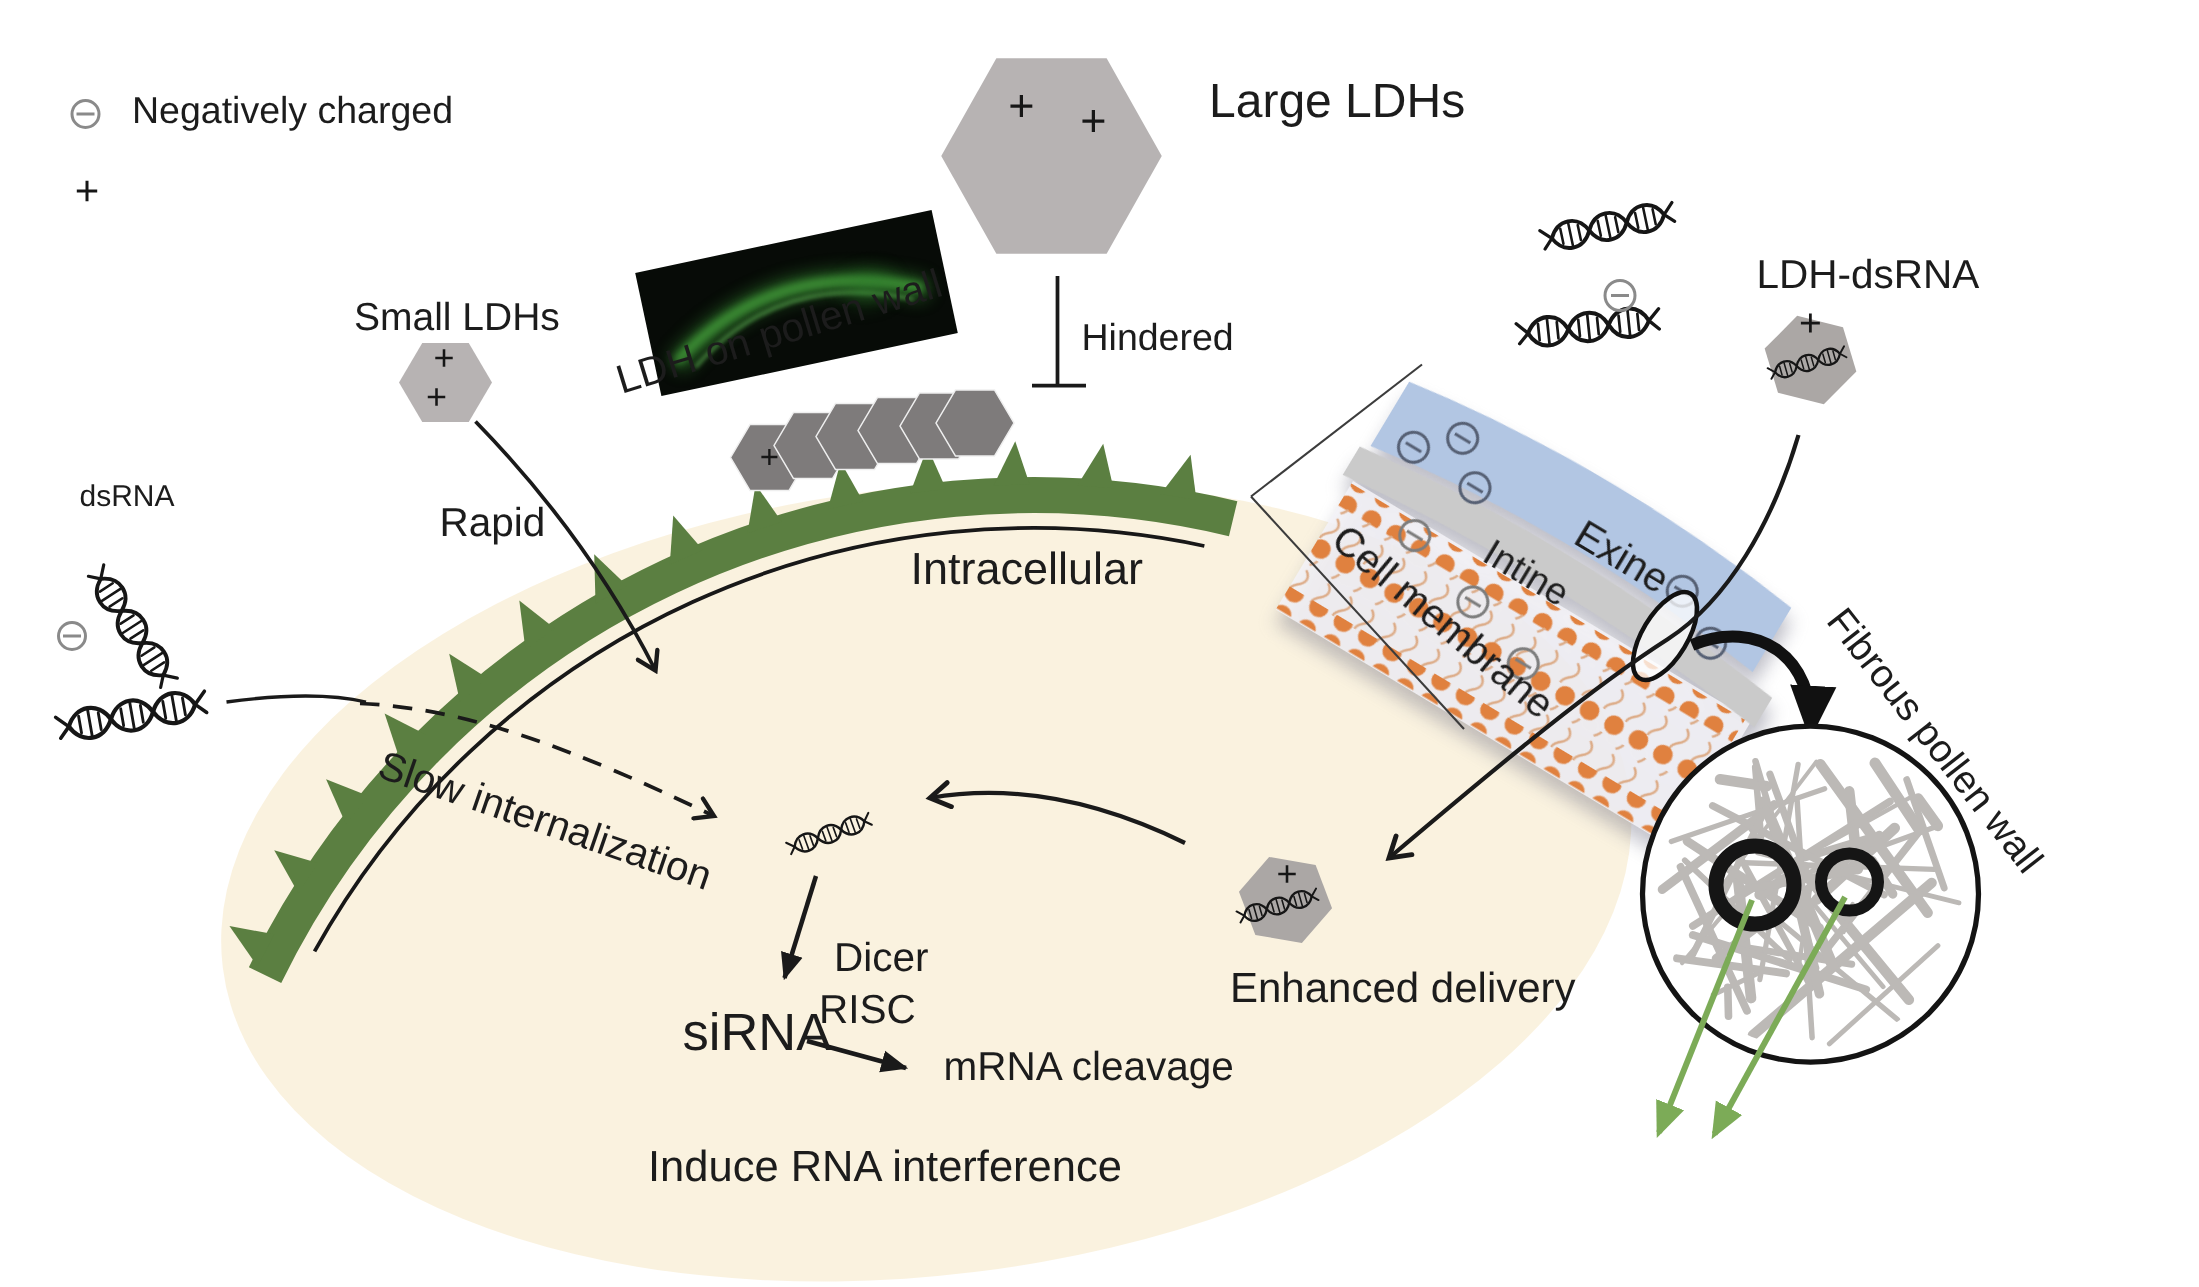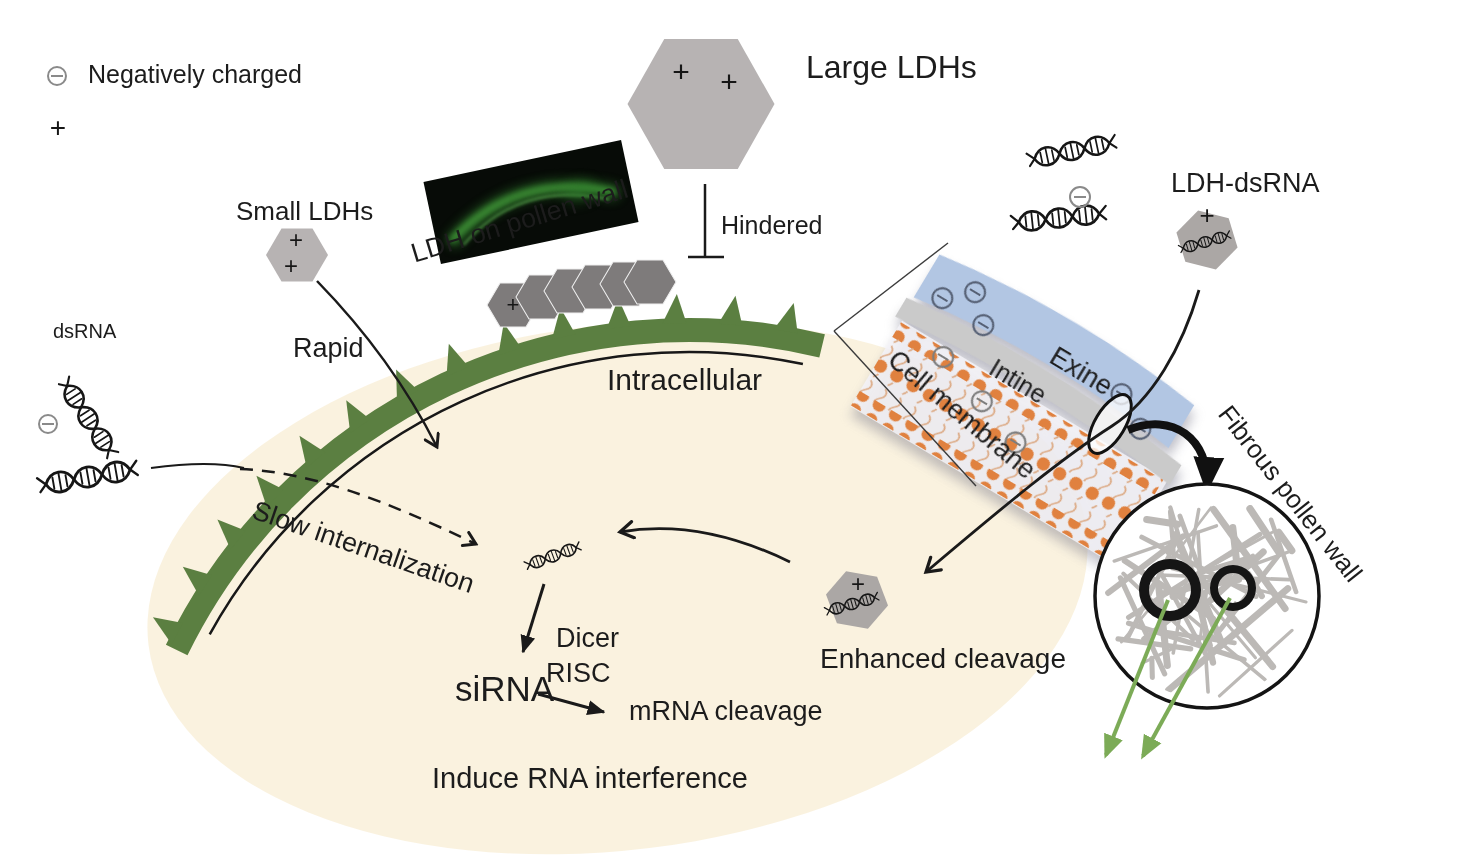--- a/index.html
+++ b/index.html
@@ -275,21 +275,21 @@
     <div class="lbl" style="left:607px;top:363px;font-size:30px;">Intracellular</div>
     <div class="lbl" style="left:258px;top:496px;font-size:27px;transform:rotate(19deg);transform-origin:0 0;">Slow internalization</div>
 
     <div class="lbl" style="left:556px;top:624px;font-size:27px;">Dicer</div>
     <div class="lbl" style="left:455px;top:670px;font-size:35px;">siRNA</div>
     <div class="lbl" style="left:546px;top:659px;font-size:27px;">RISC</div>
     <div class="lbl" style="left:432px;top:763px;font-size:29px;">Induce RNA interference</div>
     <div class="lbl" style="left:629px;top:697px;font-size:27px;">mRNA cleavage</div>
 
     <span class="plus" style="left:858px;top:585px;font-size:24px;">+</span>
-    <div class="lbl" style="left:820px;top:644px;font-size:28px;">Enhanced cleavage</div>
+    <div class="lbl" style="left:820px;top:644px;font-size:28px;">Enhanced delivery</div>
 
     <div class="neg" style="left:1069px;top:186px;width:22px;height:22px;"></div>
     <div class="lbl" style="left:1148px;top:169px;font-size:27px;margin-left:23px;">LDH-dsRNA</div>
     <span class="plus" style="left:1207px;top:217px;font-size:26px;">+</span>
 
     <div class="lbl" style="left:1235px;top:400px;font-size:26px;transform:rotate(52deg);transform-origin:0 0;">Fibrous pollen wall</div>
   </div>
 </div>
 
 </body></html>

